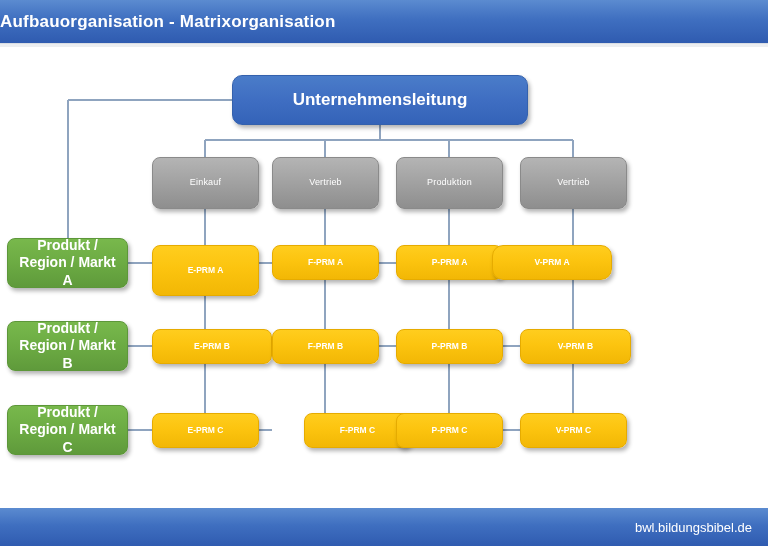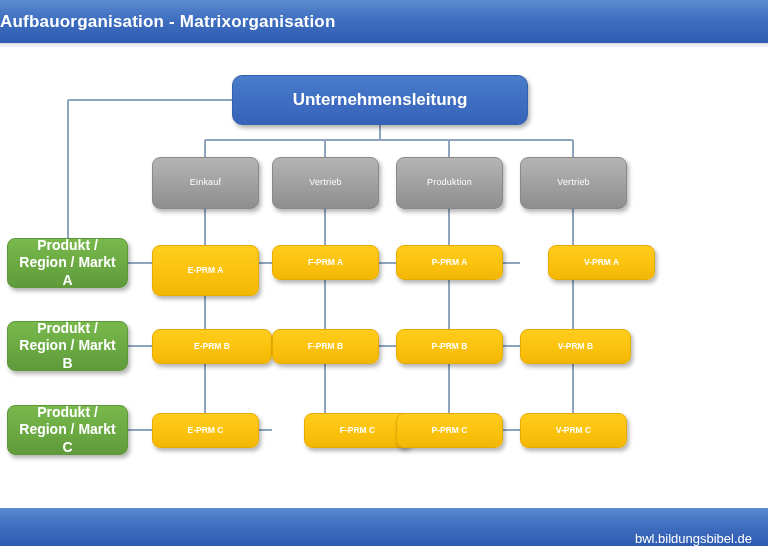--- a/index.html
+++ b/index.html
@@ -44,21 +44,20 @@
     left: 0;
     width: 768px;
     height: 3px;
     background: #eceef1;
   }
   .footer-bar {
     top: 508px;
     height: 38px;
     justify-content: flex-end;
     padding-right: 16px;
-    align-items: flex-end;
   }
   .footer-text {
     color: #ffffff;
     font-size: 13px;
     white-space: nowrap;
   }
 
   
   .canvas {
     position: absolute;
@@ -211,21 +210,21 @@
 
   <div class="node node-cell" style="left:152px; top:198px; width:107px; height:51px;">
     <span>E-PRM A</span>
   </div>
   <div class="node node-cell" style="left:272px; top:198px; width:107px; height:35px;">
     <span>F-PRM A</span>
   </div>
   <div class="node node-cell" style="left:396px; top:198px; width:107px; height:35px;">
     <span>P-PRM A</span>
   </div>
-  <div class="node node-cell" style="left:548px; top:198px; width:107px; height:35px;">
+  <div class="node node-cell" style="left:492px; top:198px; width:120px; height:35px;border-radius:11px;">
     <span>V-PRM A</span>
   </div>
 
   <div class="node node-cell" style="left:152px; top:282px; width:120px; height:35px;">
     <span>E-PRM B</span>
   </div>
   <div class="node node-cell" style="left:272px; top:282px; width:107px; height:35px;">
     <span>F-PRM B</span>
   </div>
   <div class="node node-cell" style="left:396px; top:282px; width:107px; height:35px;">

